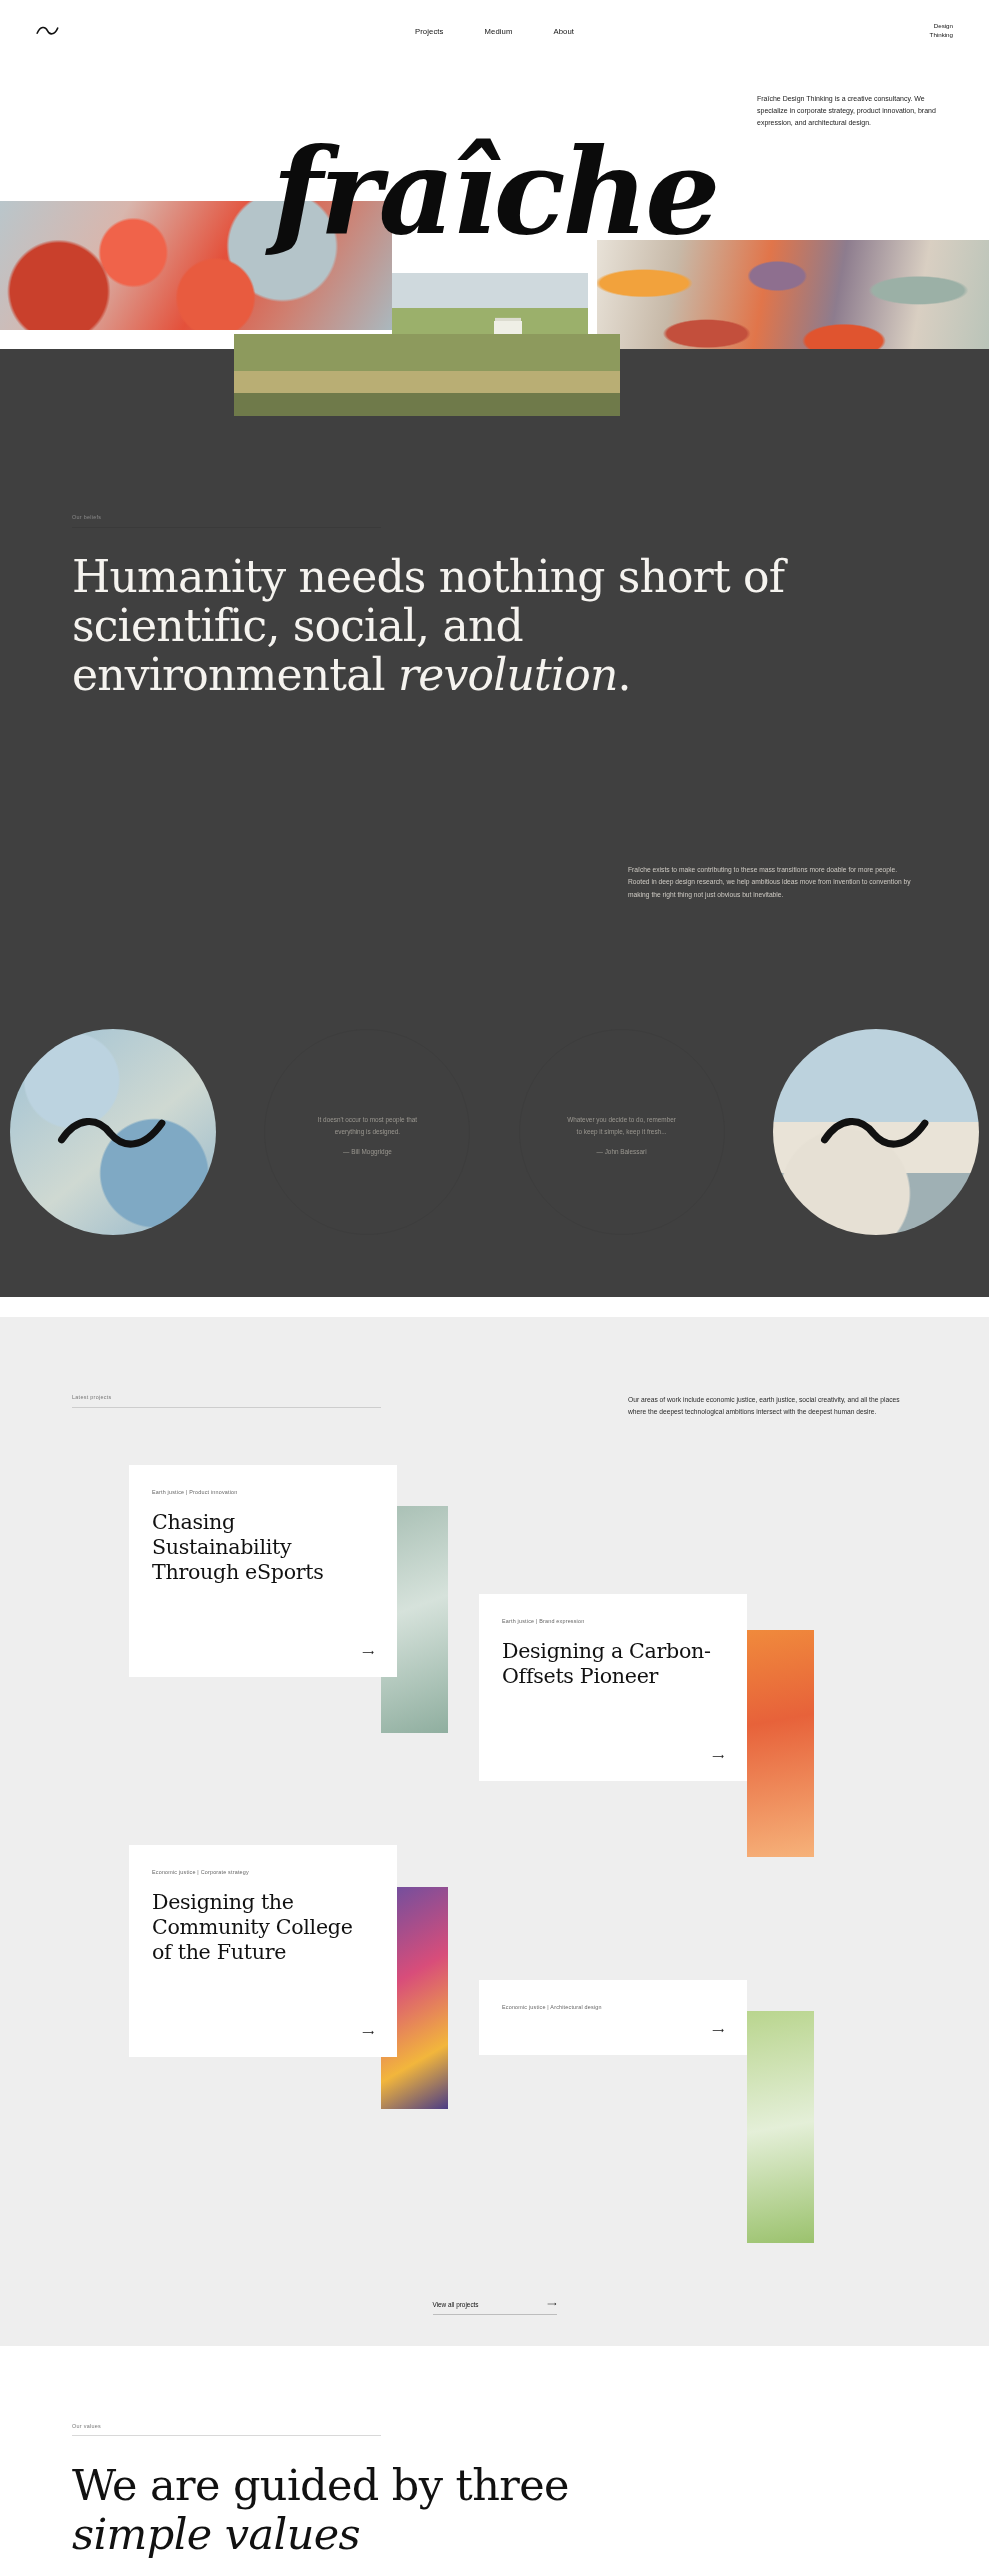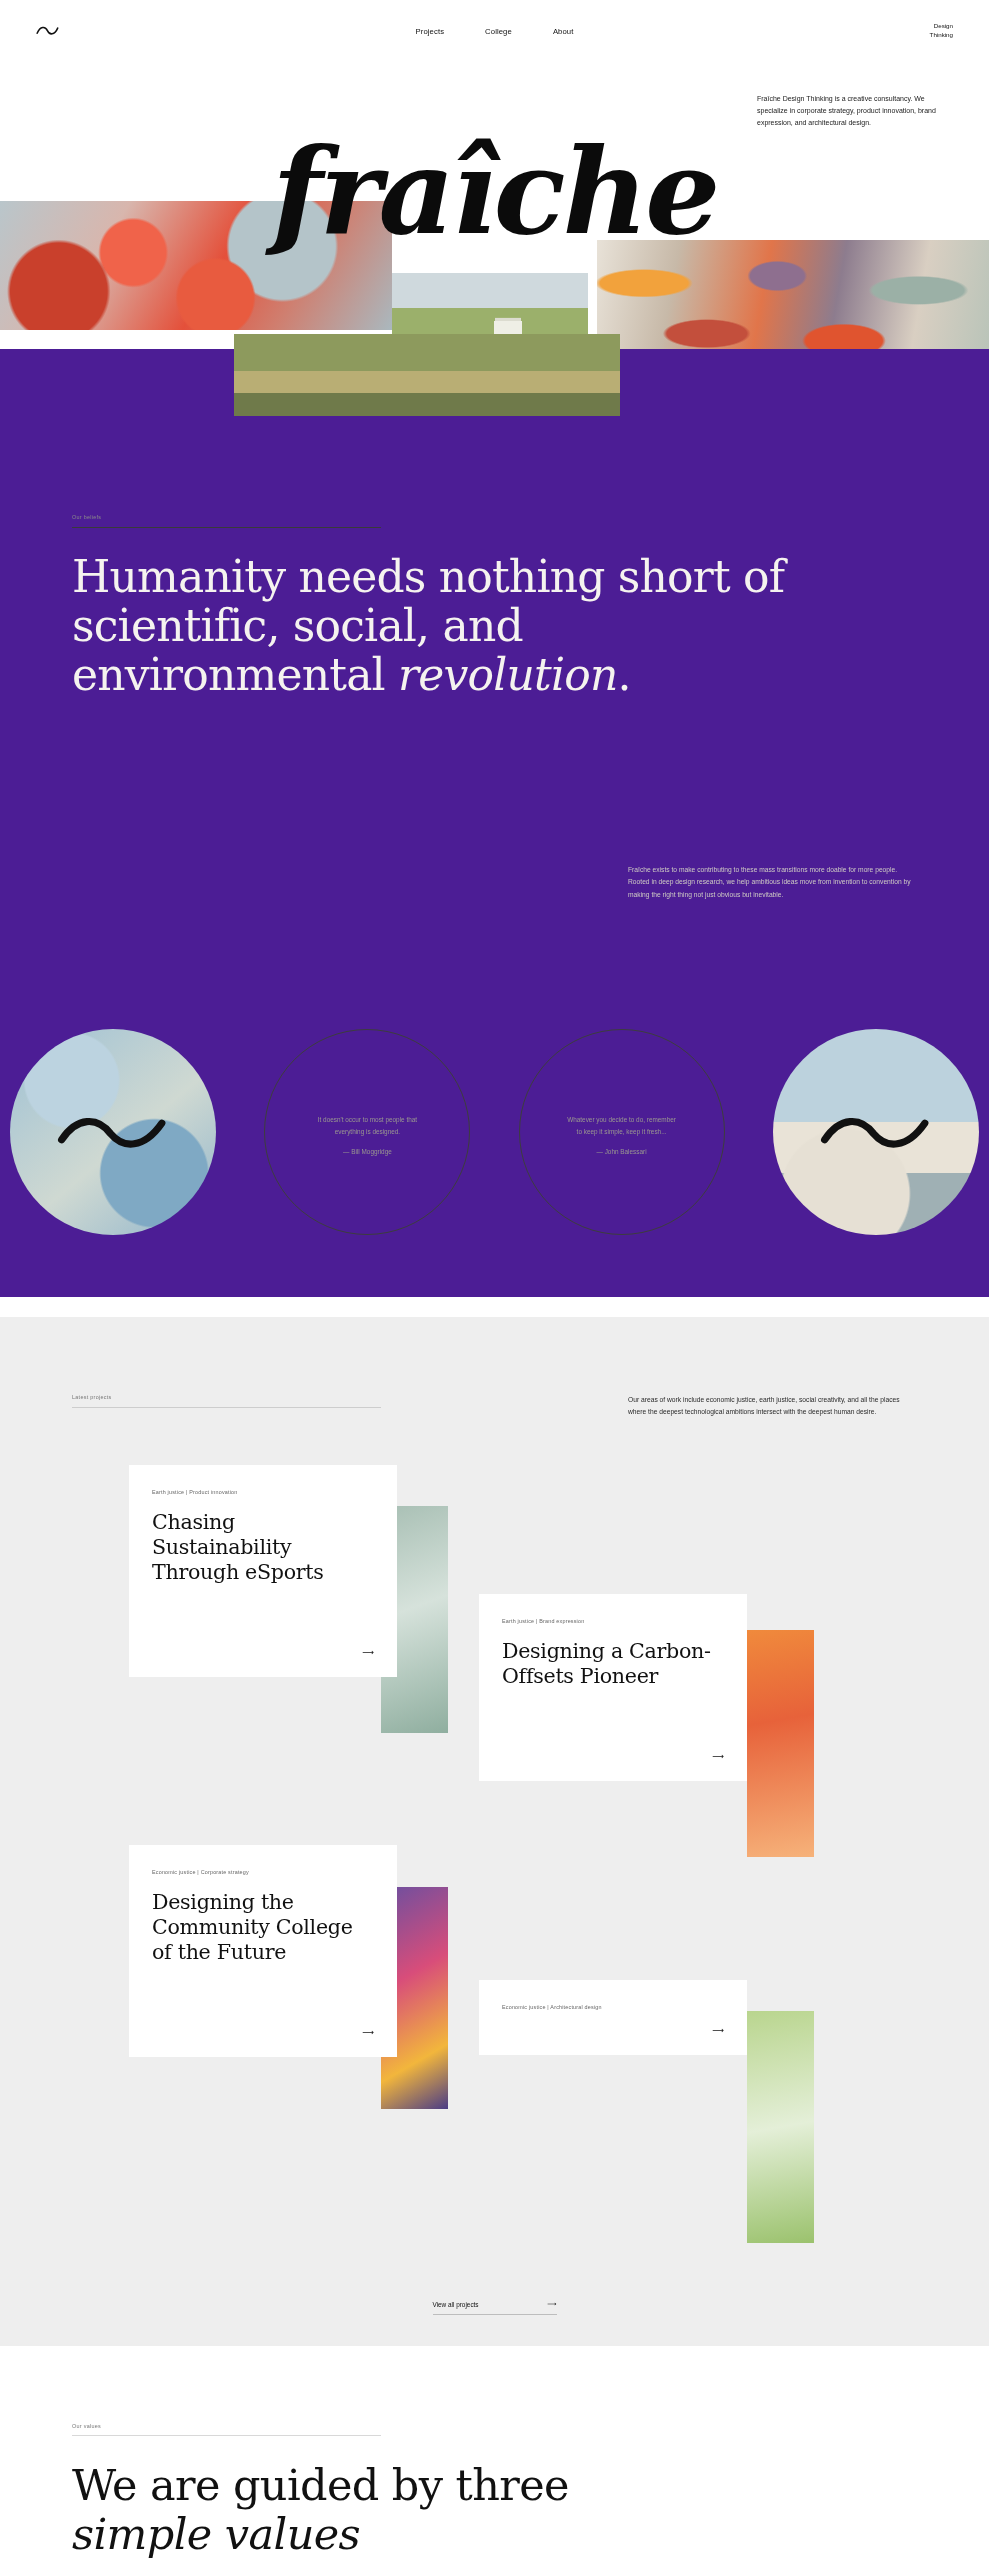--- a/index.html
+++ b/index.html
@@ -111,21 +111,21 @@
   .img-d {
     position: absolute; left: 234px; top: 133px; width: 386px; height: 82px;
     background:
       linear-gradient(180deg, #8d9a5d 0 45%, #b9ae74 45% 72%, #6f7a4a 72% 100%);
     z-index: 6;
   }
 
   
   .dark {
     position: relative;
-    background: #4c1d95;
+    background: #404040;
     color: #f5f3ef;
     padding: 0 12px 0 0;
     height: 948px;
     margin-top: -21.6px;
   }
   .eyebrow {
     font-size: 5.4px;
     letter-spacing: 0.3px;
     color: #8a8a8a;
     padding-bottom: 6.2px;
@@ -300,21 +300,21 @@
 <body>
 
 <div class="header">
   <div class="logo-mark">
     <svg width="29" height="11.3" viewBox="0 0 56 22">
       <path d="M2 16 C 8 2, 18 2, 22 11 C 26 20, 36 20, 42 6" stroke="#111" stroke-width="3" fill="none" stroke-linecap="round"></path>
     </svg>
   </div>
   <nav class="nav">
     <a href="#">Projects</a>
-    <a href="#">College</a>
+    <a href="#">Medium</a>
     <a href="#">About</a>
   </nav>
   <div class="header-right">
     <div>Design</div>
     <div>Thinking</div>
   </div>
 </div>
 
 <section class="hero">
   <p class="hero-intro">Fraîche Design Thinking is a creative consultancy. We specialize in corporate strategy, product innovation, brand expression, and architectural design.</p>

